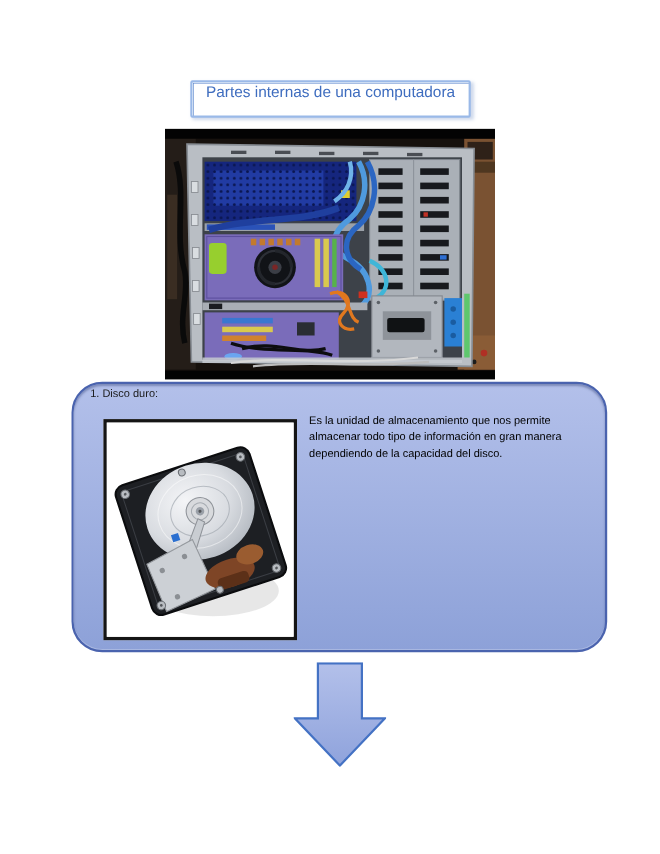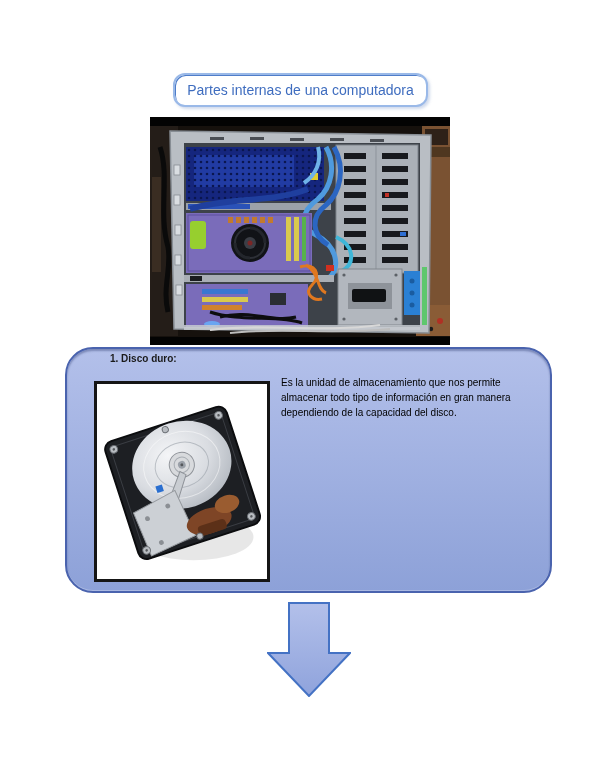--- a/index.html
+++ b/index.html
@@ -10,36 +10,36 @@
   *{margin:0;padding:0;box-sizing:border-box;}
   html,body{width:600px;height:776px;}
   body{
     background:var(--page-bg);
     font-family:"Liberation Sans","DejaVu Sans",sans-serif;
     position:relative;overflow:hidden;
   }
   .page{position:absolute;inset:0;width:600px;height:776px;background:var(--page-bg);}
   .title-box{
     position:absolute;left:173px;top:73px;width:255px;height:34px;
-    background:#ffffff;border:2px solid var(--title-border);border-radius:12px;
+    background:#ffffff;border:2px solid var(--title-border);border-radius:2px;
     box-shadow:inset 1px 1px 0 var(--title-border-inner), 2px 2px 3px rgba(120,150,200,0.35);
-    display:flex;align-items:center;justify-content:center;
+    display:flex;justify-content:center;
   }
   .title-box span{font-size:14px;color:var(--title-text);white-space:nowrap;}
   .photo-computer{
     position:absolute;left:150px;top:117px;width:300px;height:228px;display:block;
   }
   .hdd-panel{
     position:absolute;left:65px;top:347px;width:487px;height:246px;
     border:2px solid var(--panel-border);border-radius:28px;
     background:linear-gradient(180deg,var(--panel-top) 0%,var(--panel-bottom) 100%);
     box-shadow:inset 0 2px 2px rgba(20,35,90,0.35), inset 0 -1px 0 rgba(255,255,255,0.25);
   }
   .hdd-panel-label{
-    position:absolute;left:15px;top:4px;font-size:10px;font-weight:700;color:var(--label-color);margin-left:28px;
+    position:absolute;left:15px;top:4px;font-size:10px;font-weight:400;color:var(--label-color);
   }
   .hdd-figure{
     position:absolute;left:27px;top:32px;width:176px;height:201px;
     background:#ffffff;border:3px solid #151515;
   }
   .hdd-figure svg{display:block;width:100%;height:100%;}
   .hdd-description{
     position:absolute;left:214px;top:26px;width:253px;
     font-size:10px;line-height:15px;color:var(--body-text);
   }

